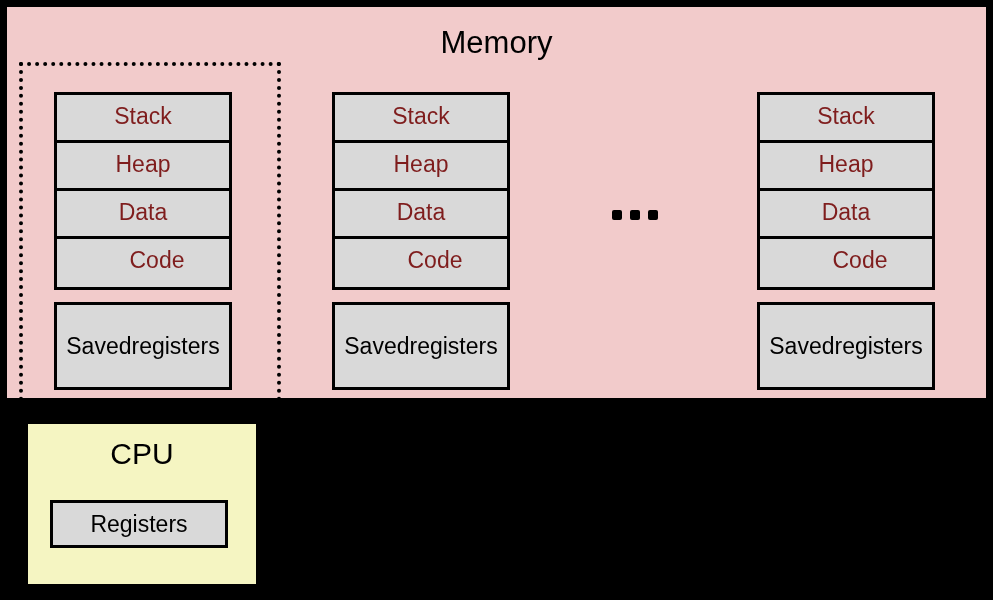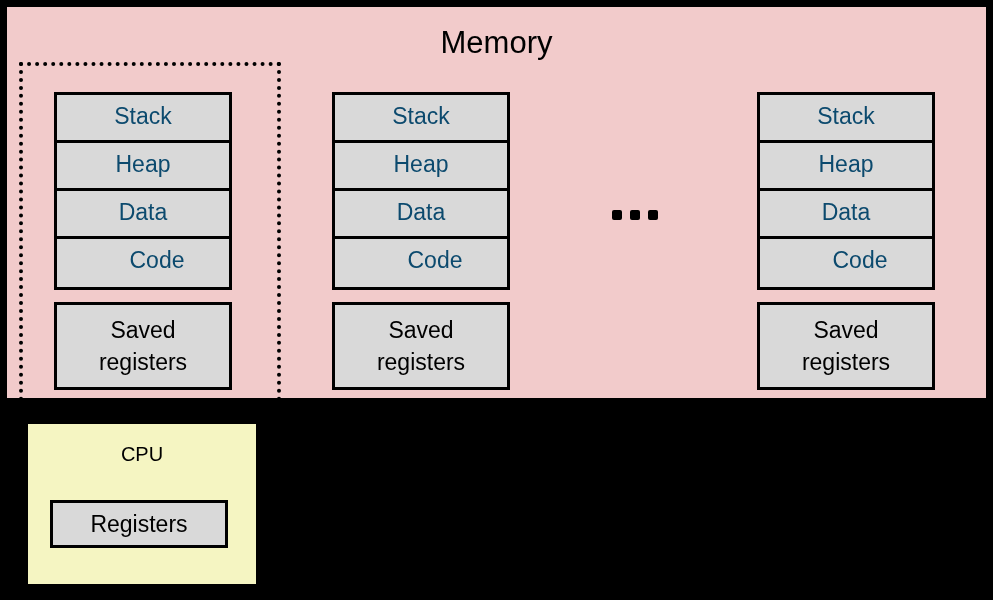--- a/index.html
+++ b/index.html
@@ -69,38 +69,38 @@
   .addr-space {
     border: 3px solid #000000;
     background: #D9D9D9;
     box-sizing: border-box;
   }
   .seg {
     height: 48px;
     line-height: 42px;
     text-align: center;
     font-size: 23px;
-    color: #0c4a6e;
+    color: #7f1d1d;
     background: #D9D9D9;
     border-bottom: 3px solid #000000;
     box-sizing: border-box;
   }
   .seg:last-child {
     border-bottom: none;
     margin-left: 28px;
   }
 
   .saved-regs {
     margin-top: 12px;
     height: 88px;
     border: 3px solid #000000;
     background: #D9D9D9;
     box-sizing: border-box;
     display: flex;
-    flex-direction: column;
+    flex-direction: row;
     align-items: center;
     justify-content: center;
     font-size: 23px;
     color: #000000;
     line-height: 32px;
   }
   .saved-regs span { display: block; text-align: center; }
 
   
   .ellipsis {
@@ -128,21 +128,21 @@
     height: 160px;
     background: #F5F5C2;
     box-sizing: border-box;
   }
   .cpu-title {
     position: absolute;
     left: 0;
     top: 14px;
     width: 228px;
     text-align: center;
-    font-size: 20px;
+    font-size: 30px;
     line-height: 32px;
     color: #000000;
   }
   .registers-box {
     position: absolute;
     left: 22px;
     top: 76px;
     width: 178px;
     height: 48px;
     border: 3px solid #000000;

